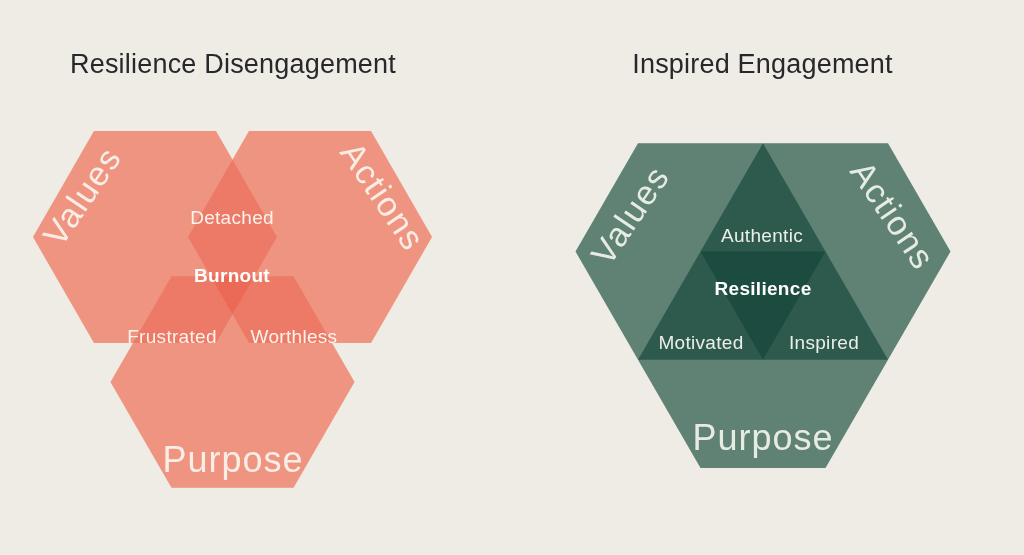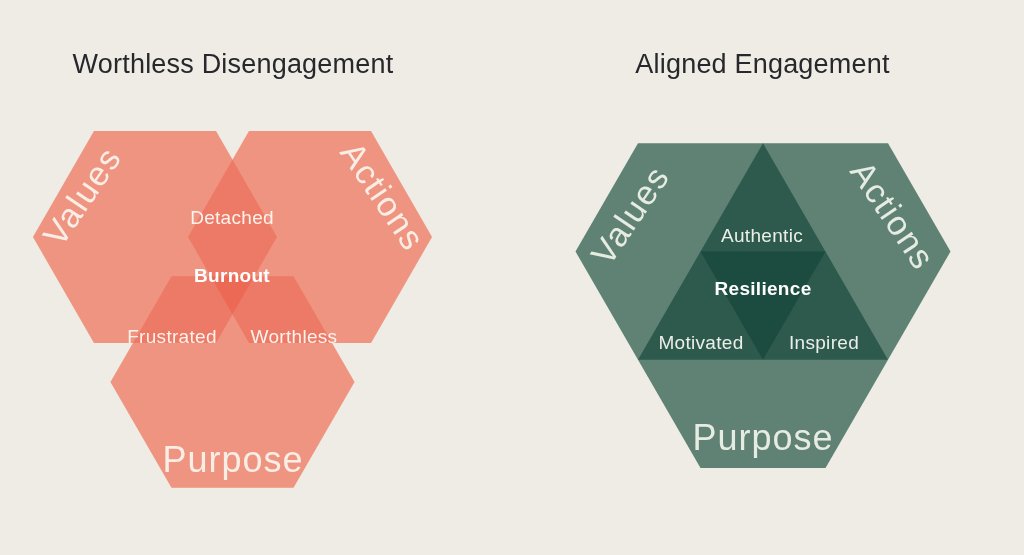--- a/index.html
+++ b/index.html
@@ -38,23 +38,23 @@
   .bold-label {
     font-size: 19px;
     font-weight: 700;
     letter-spacing: 0.3px;
   }
   text { text-anchor: middle; }
 </style>
 </head>
 <body>
 
-<div id="title-left" class="diagram-title">Worthless Disengagement</div>
+<div id="title-left" class="diagram-title">Resilience Disengagement</div>
 
-<div id="title-right" class="diagram-title">Aligned Engagement</div>
+<div id="title-right" class="diagram-title">Inspired Engagement</div>
 
 <svg width="1024" height="555" viewBox="0 0 1024 555">
 
   <g>
 
     <g fill="#F3BFAB">
       <polygon points="33,237 94,131 216,131 277,237 216,343 94,343"></polygon>
       <polygon points="188,237 249,131 371,131 432,237 371,343 249,343"></polygon>
       <polygon points="110.5,382 171.5,276.3 293.5,276.3 354.5,382 293.5,487.7 171.5,487.7"></polygon>
     </g>

